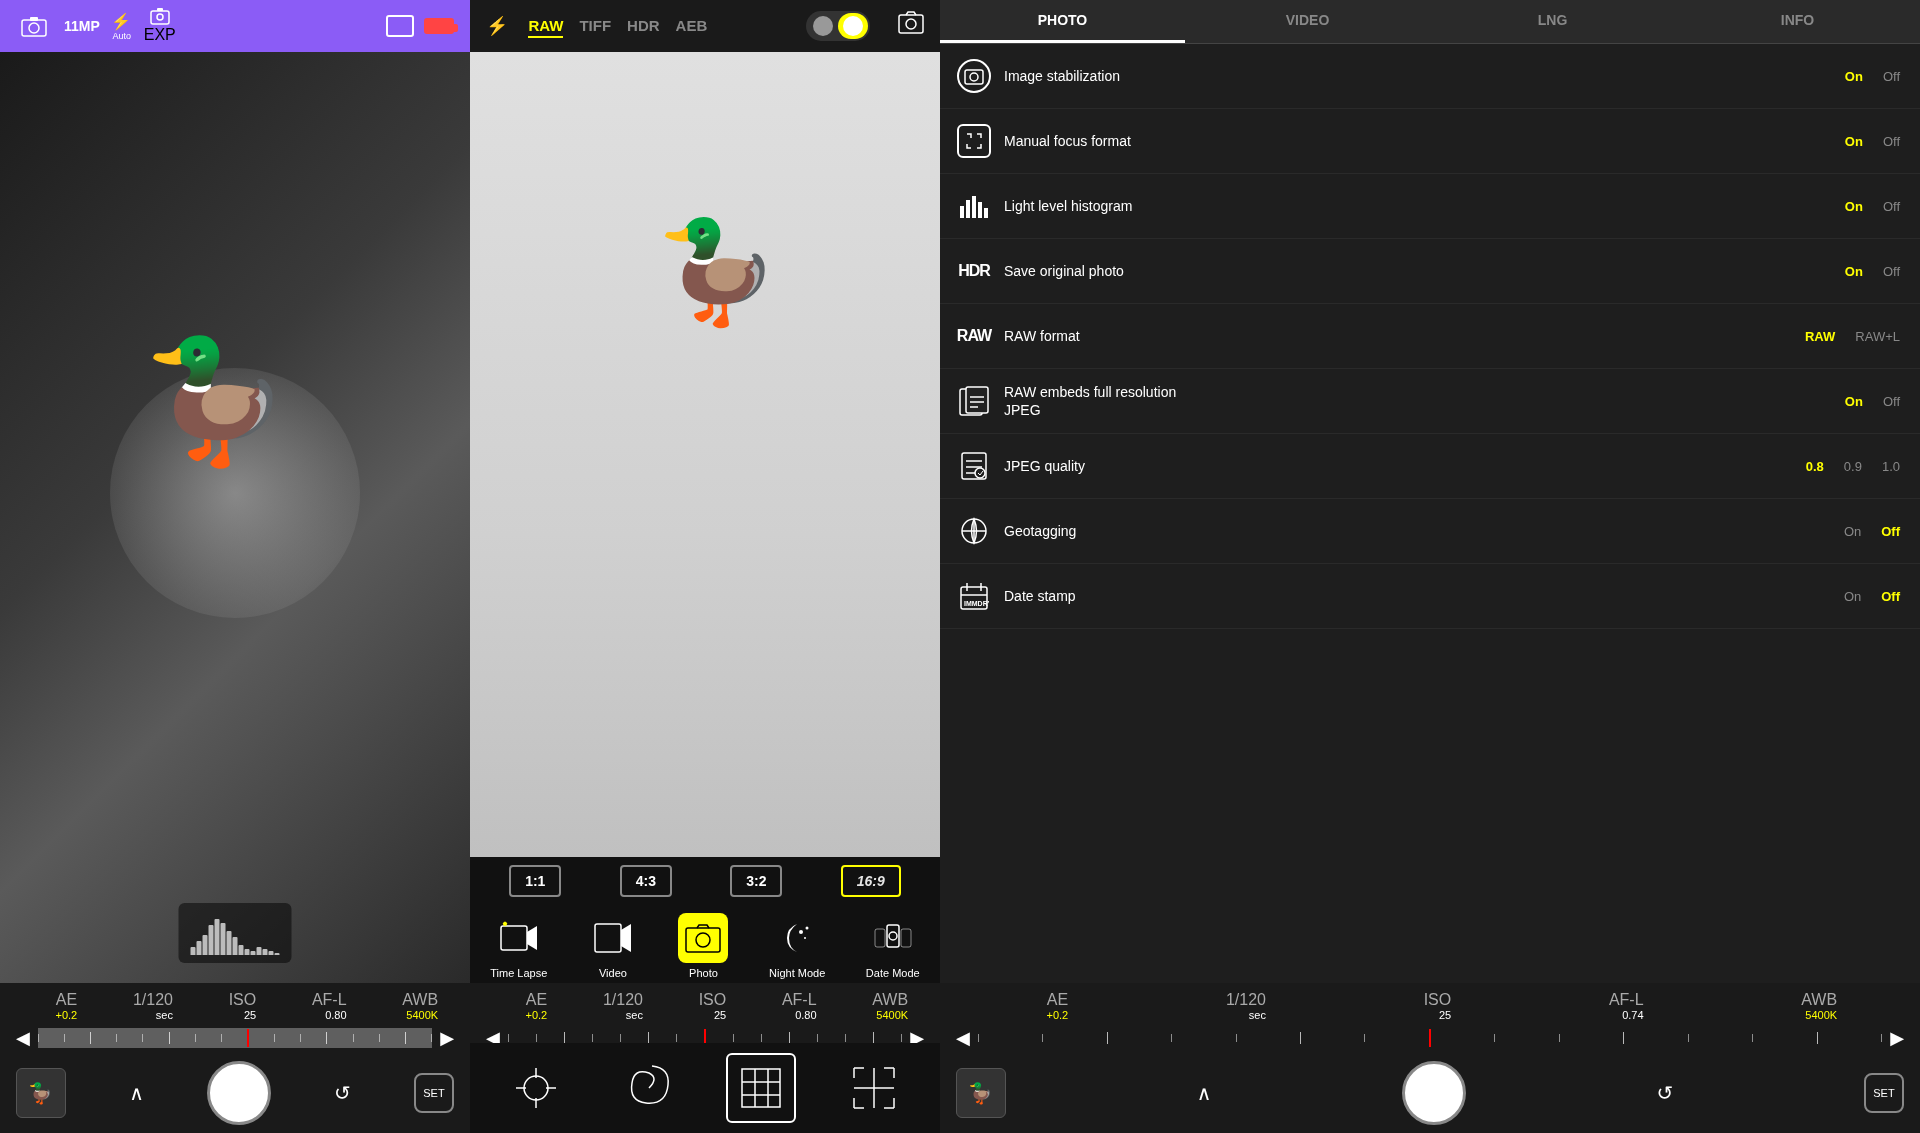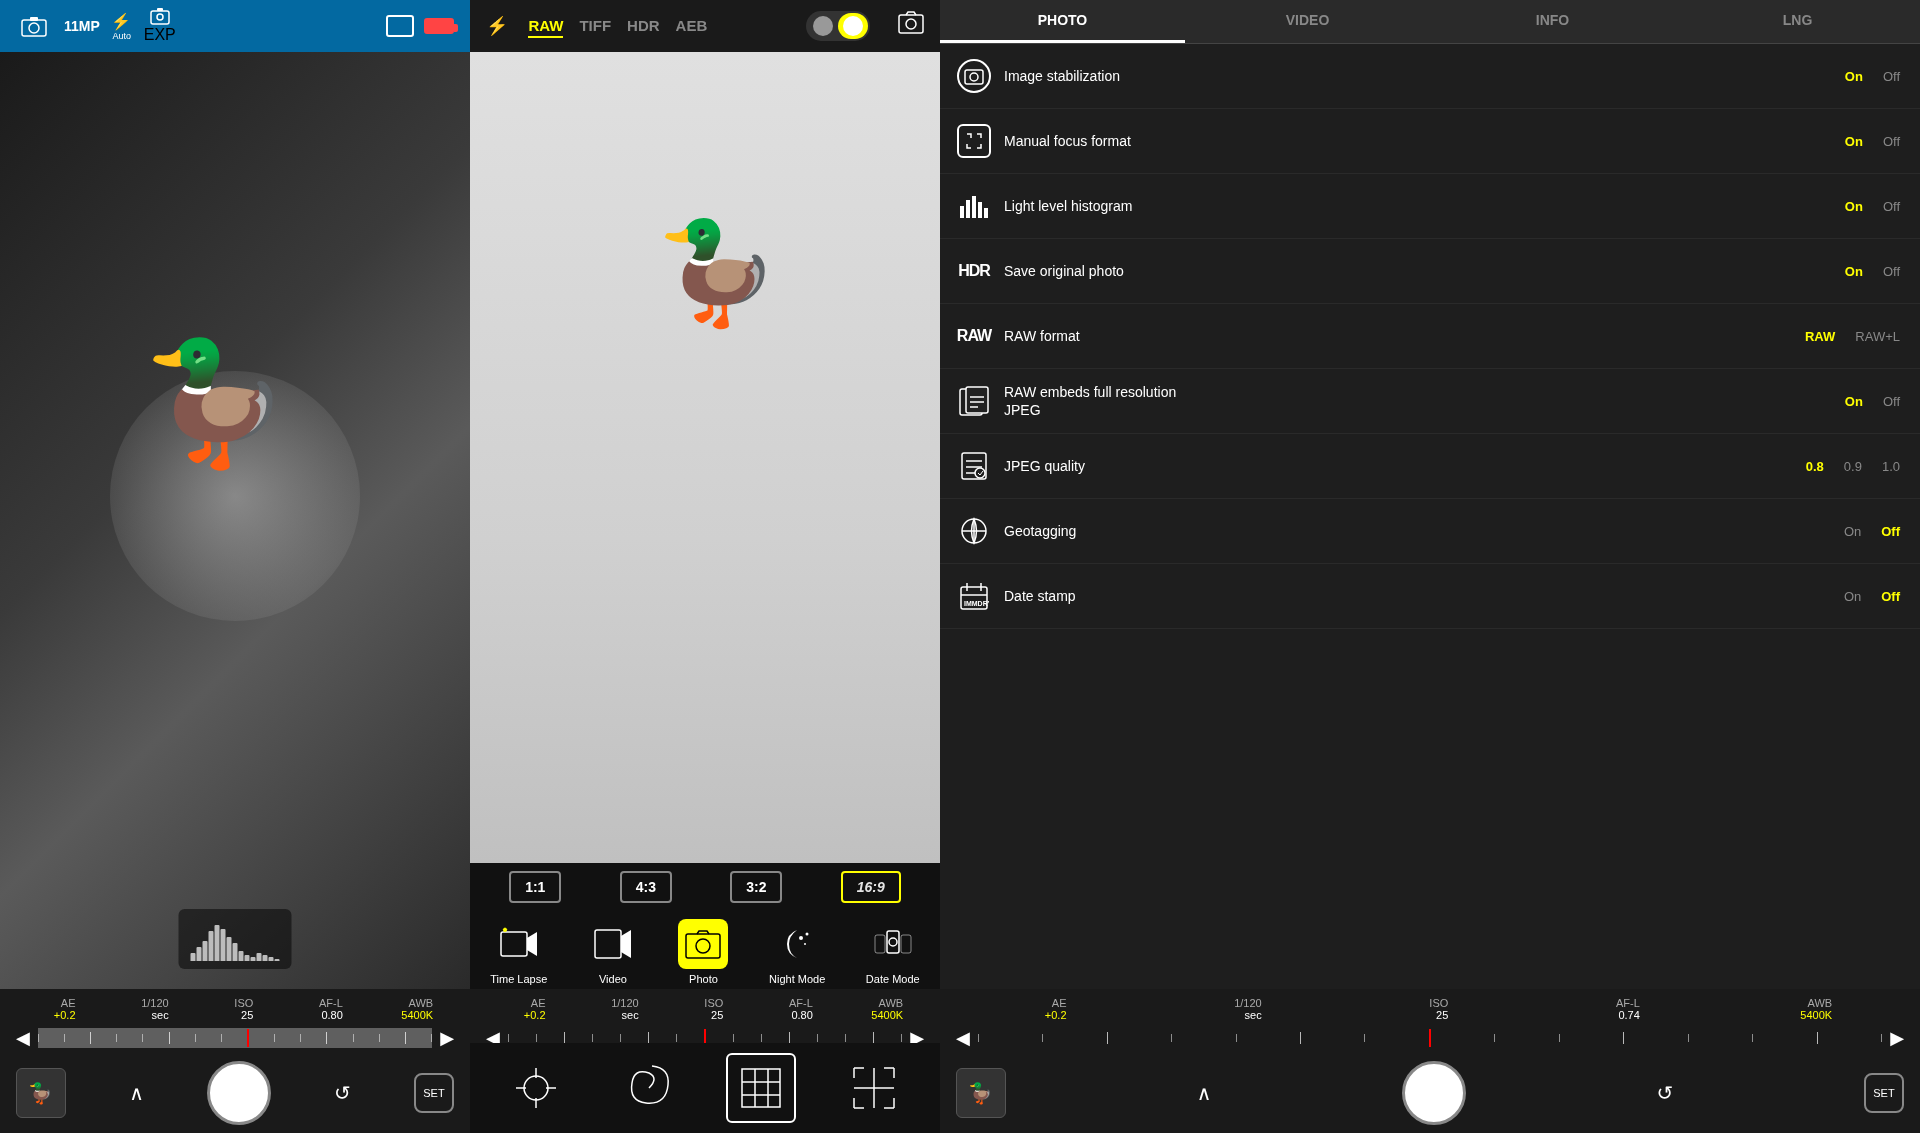--- a/index.html
+++ b/index.html
@@ -25,21 +25,21 @@
       width: 470px;
       background: #111;
       flex-shrink: 0;
     }
 
     .top-bar {
       display: flex;
       align-items: center;
       justify-content: space-between;
       padding: 6px 16px;
-      background: #0369a1;
+      background: #8b5cf6;
       height: 52px;
     }
     .top-bar-left { display: flex; align-items: center; gap: 12px; }
     .top-bar-right { display: flex; align-items: center; gap: 10px; }
 
     .camera-icon-btn {
       width: 36px; height: 36px;
       border-radius: 50%;
       background: transparent;
       display: flex; align-items: center; justify-content: center;
@@ -104,21 +104,21 @@
     .bottom-controls {
       background: #1a1a1a;
       padding: 8px 16px 4px;
     }
     .exposure-row {
       display: flex;
       justify-content: space-around;
       margin-bottom: 6px;
     }
     .exp-item { text-align: center; }
-    .exp-item .label { color: #aaa; font-size: 11px; margin-left: 24px; }
+    .exp-item .label { color: #aaa; font-size: 16px; margin-left: 24px; }
     .exp-item .value { color: #ff0; font-size: 11px; text-align: right; }
     .exp-item .value.white { color: #fff; }
 
     .slider-row {
       display: flex; align-items: center; gap: 8px; margin-bottom: 8px;
     }
     .arrow-btn { color: #fff; font-size: 18px; cursor: pointer; }
     .slider-track {
       flex: 1; height: 2px; background: rgba(255,255,255,0.3);
       position: relative; display: flex; align-items: center;
@@ -634,22 +634,22 @@
       <div class="set-btn">SET</div>
     </div>
   </div>
 </div>
 
 <div id="panel-right" class="panel">
 
   <div class="settings-tabs">
     <div class="settings-tab active">PHOTO</div>
     <div class="settings-tab">VIDEO</div>
+    <div class="settings-tab">LNG</div>
     <div class="settings-tab">INFO</div>
-    <div class="settings-tab">LNG</div>
   </div>
 
   <div class="settings-list">
 
     <div class="settings-item">
       <div class="settings-icon">
         <div class="icon-circle">
           <svg width="20" height="18" viewBox="0 0 20 18" fill="none" stroke="white" stroke-width="1.5">
             <rect x="1" y="3" width="18" height="14" rx="2"></rect>
             <circle cx="10" cy="10" r="4"></circle>

